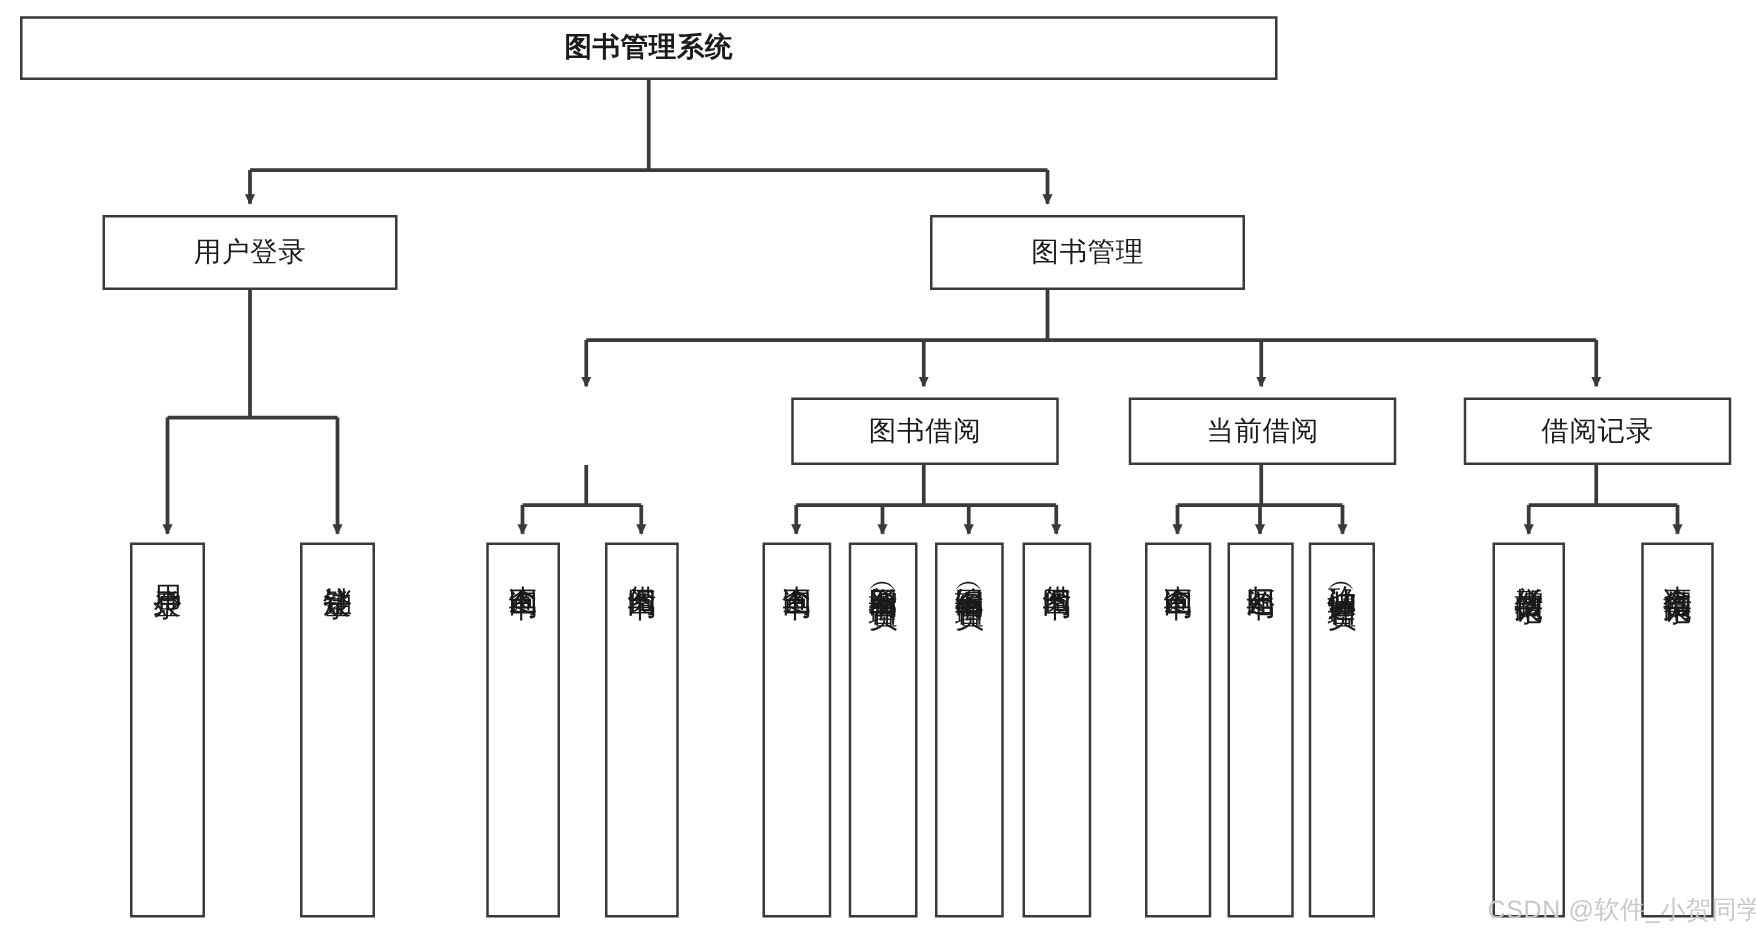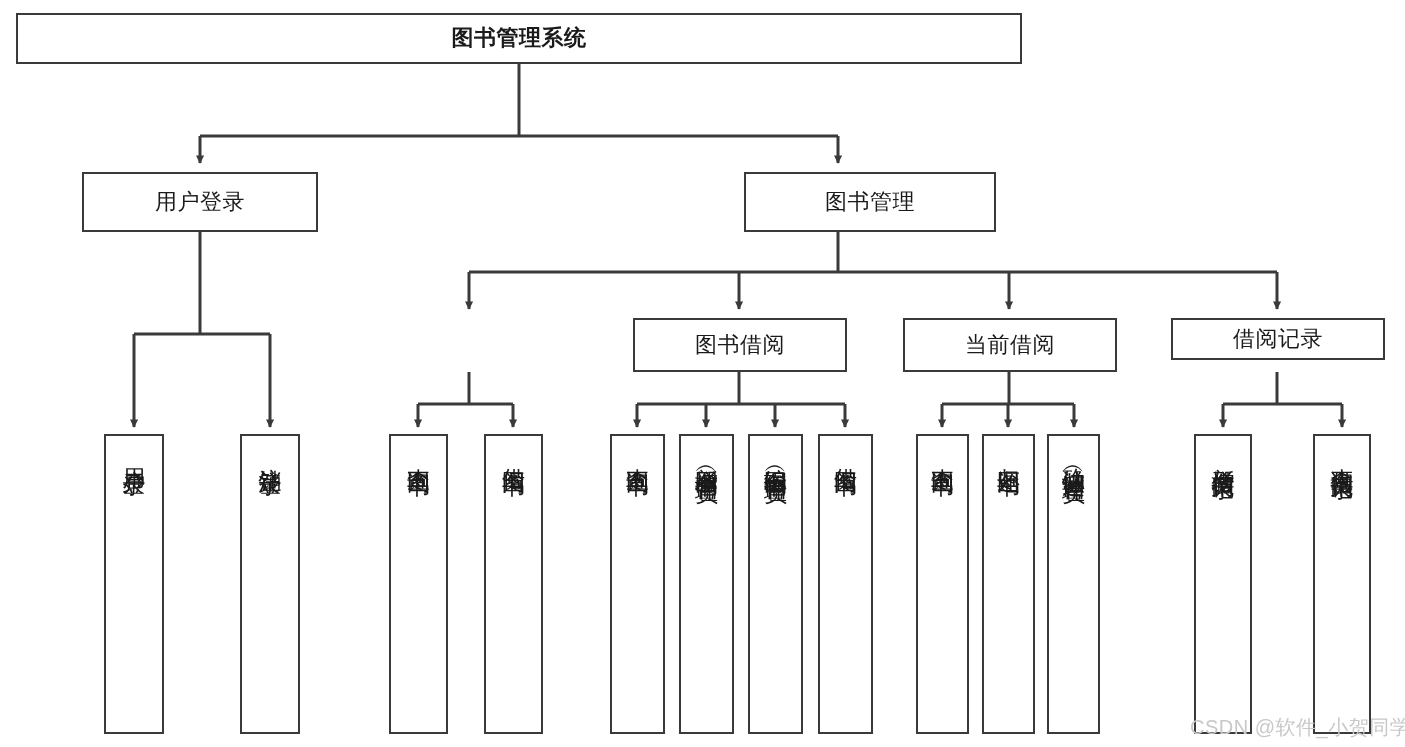--- a/index.html
+++ b/index.html
@@ -130,21 +130,21 @@
   <div class="node node-h" style="left:712px; top:172px; width:252px; height:60px;margin-left:32px;">
     <span>图书管理</span>
   </div>
 
   <div class="node node-h" style="left:633px; top:318px; width:214px; height:54px;">
     <span>图书借阅</span>
   </div>
   <div class="node node-h" style="left:903px; top:318px; width:214px; height:54px;">
     <span>当前借阅</span>
   </div>
-  <div class="node node-h" style="left:1171px; top:318px; width:214px; height:42px;">
+  <div class="node node-h" style="left:1171px; top:318px; width:214px; height:54px;">
     <span>借阅记录</span>
   </div>
 
   <div class="node node-v" style="left:104px; top:434px; width:60px; height:300px;">
     <span class="vtext">用户登录</span>
   </div>
   <div class="node node-v" style="left:240px; top:434px; width:60px; height:300px;">
     <span class="vtext">注销登录</span>
   </div>
 

